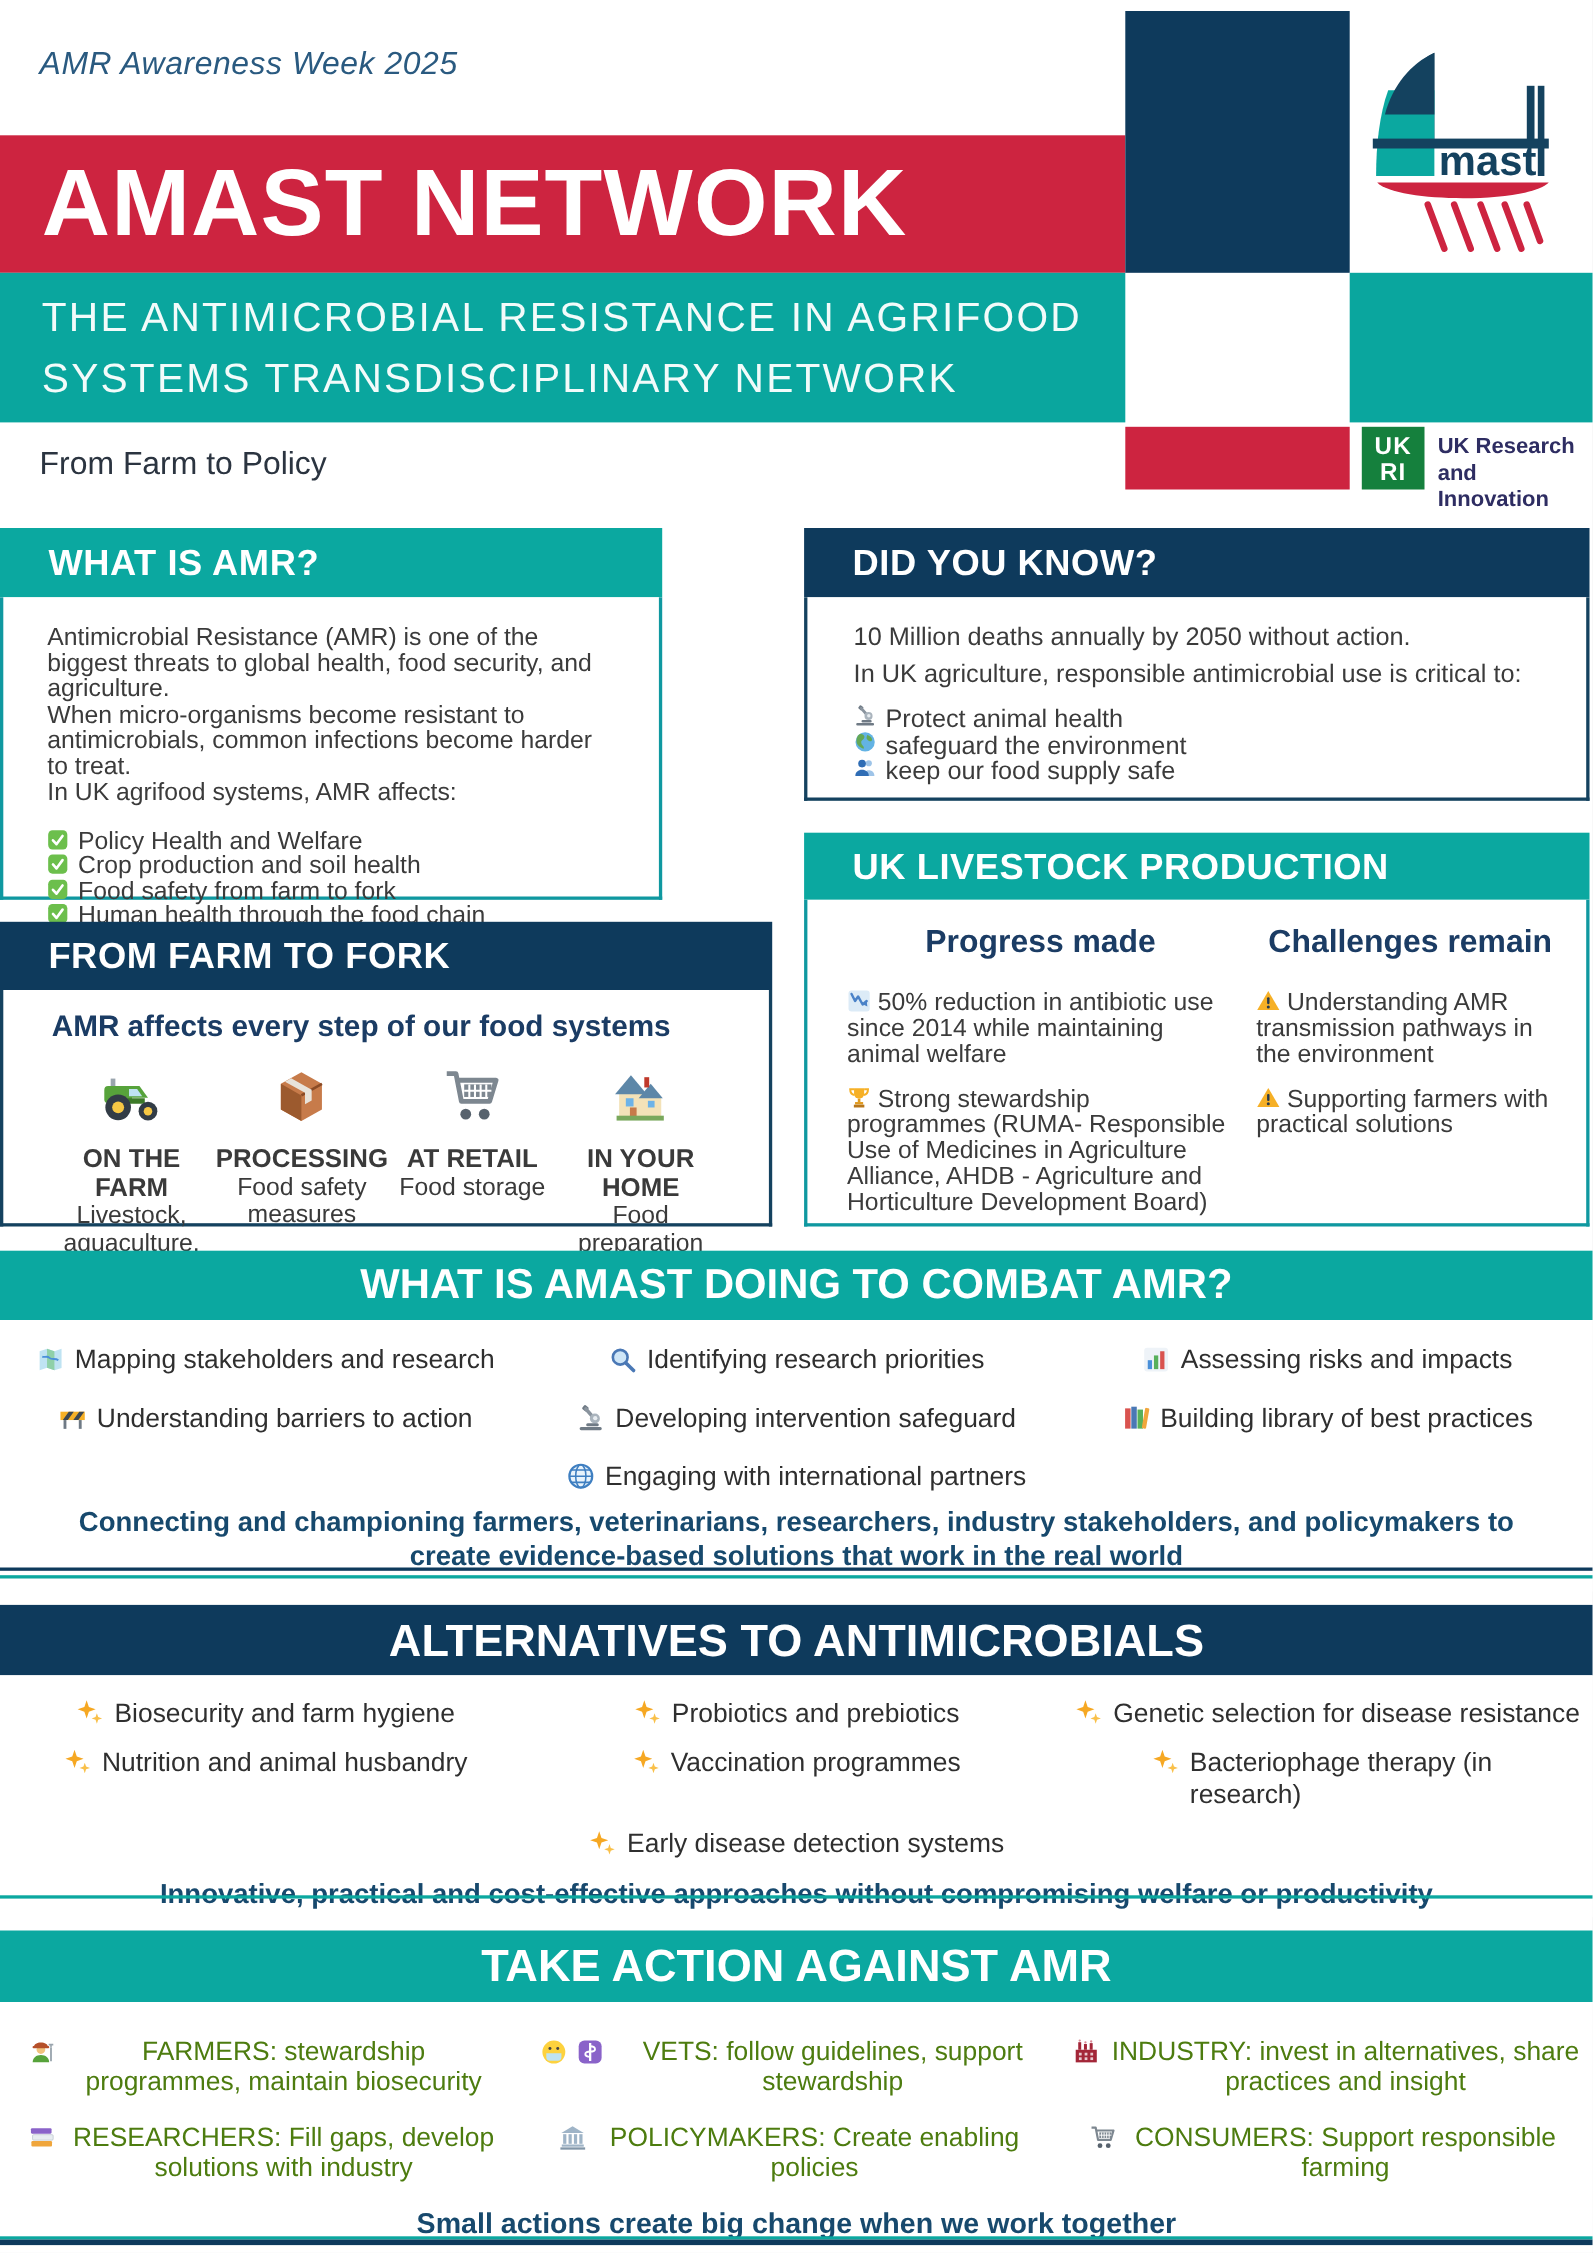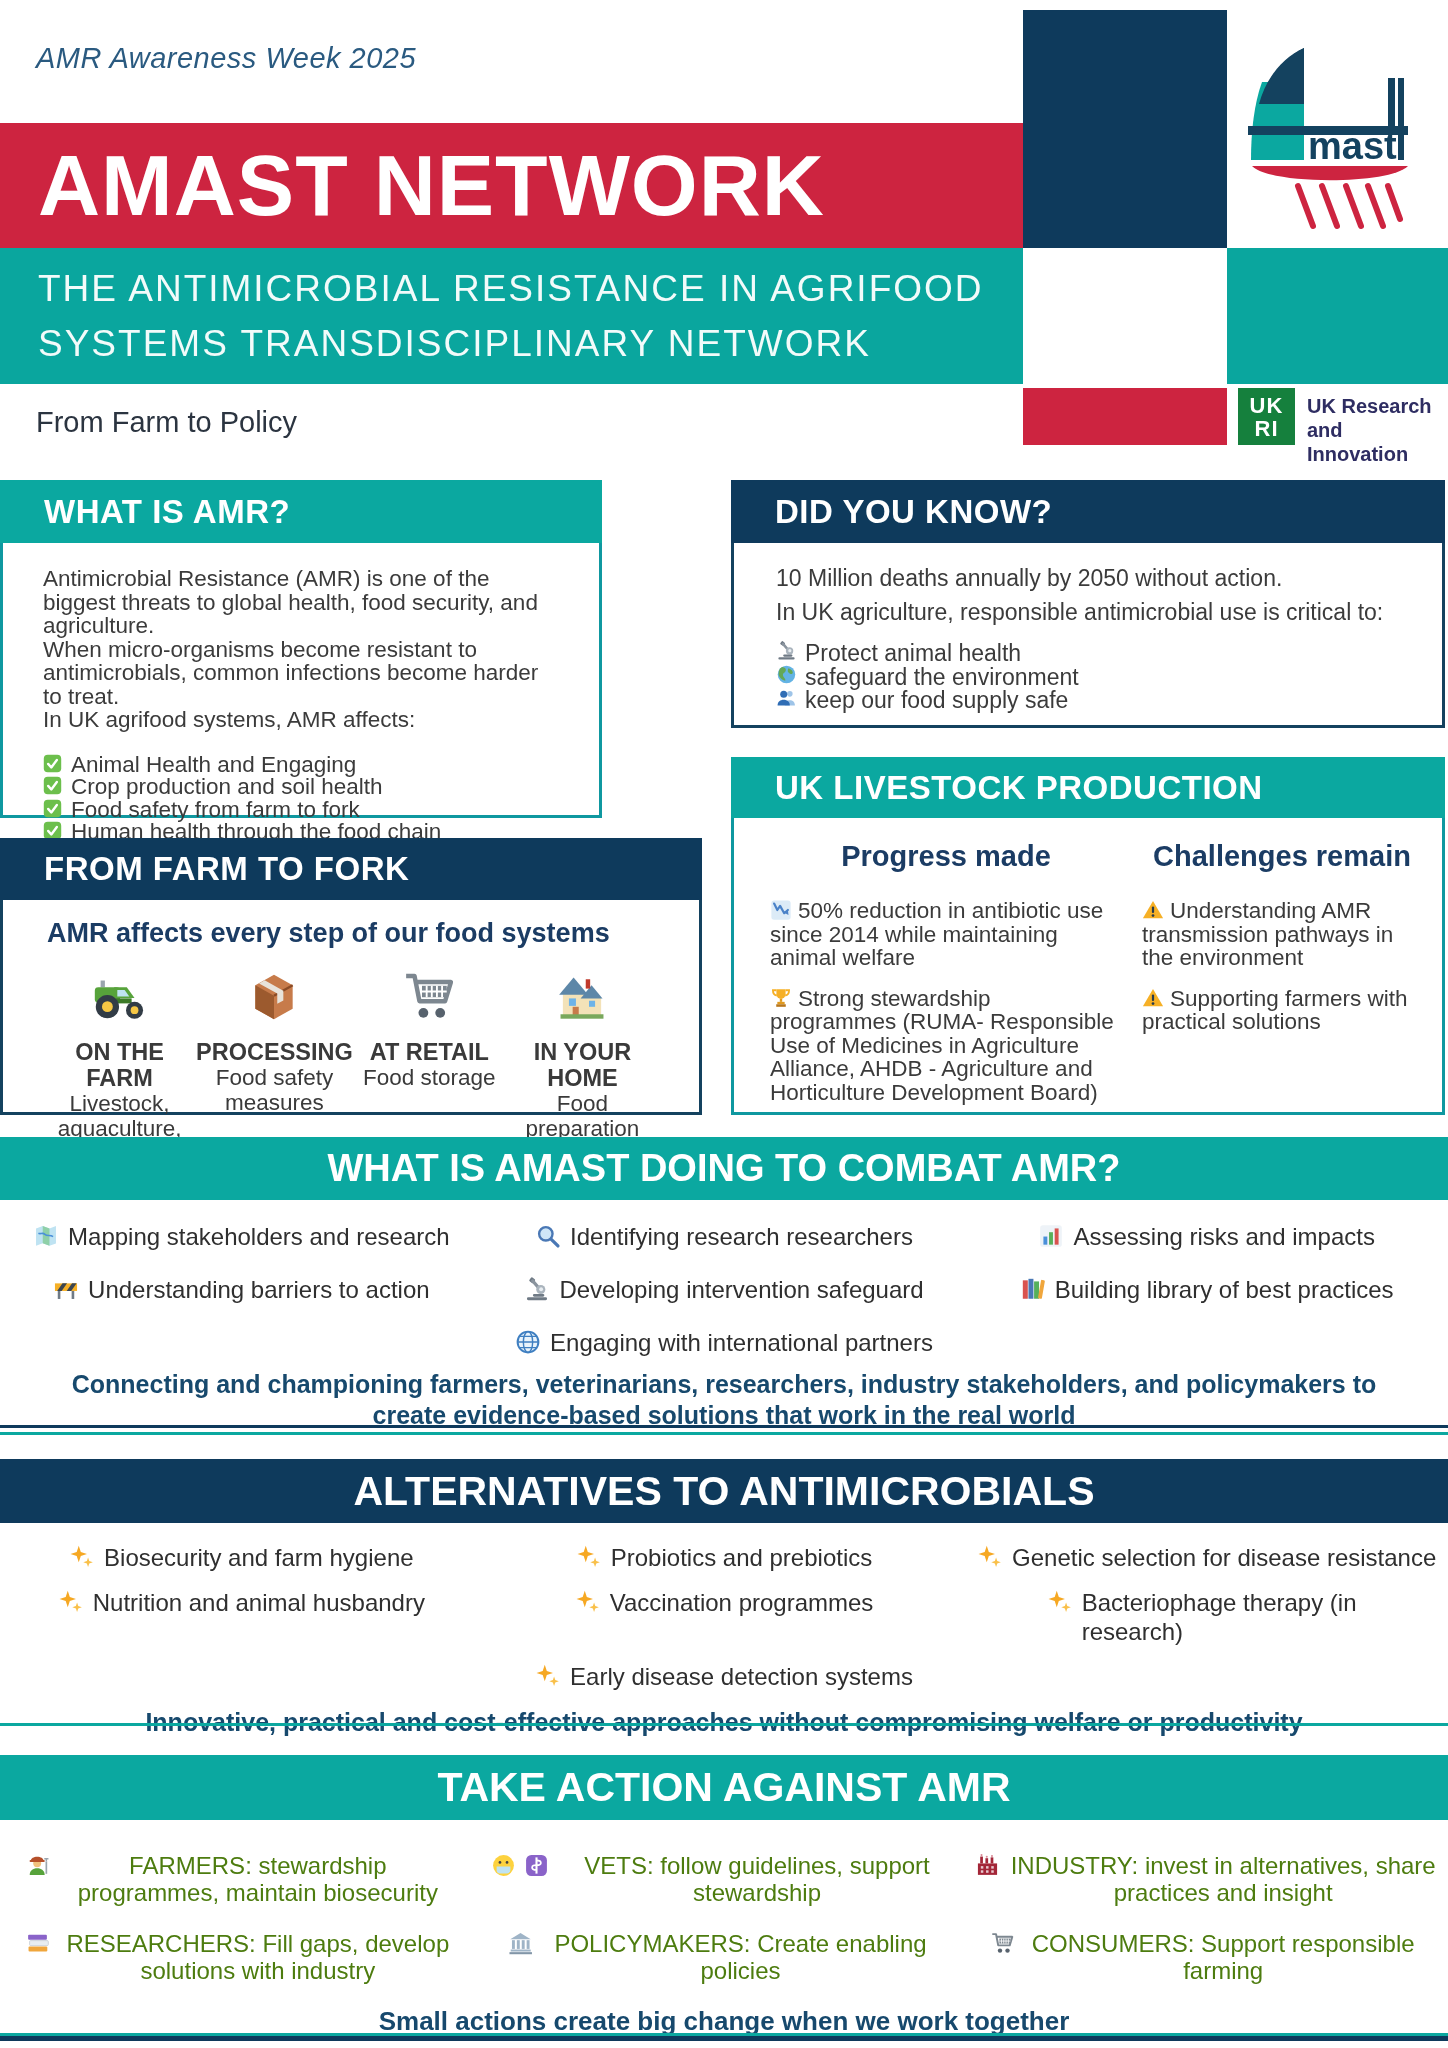--- a/index.html
+++ b/index.html
@@ -159,21 +159,21 @@
       <p>When micro-organisms become resistant to antimicrobials, common infections become harder to treat.</p>
       <p class="wia-intro">In UK agrifood systems, AMR affects:</p>
       <div class="wia-list">
         <div class="wia-li">
           <span class="ic">
               <svg viewBox="0 0 24 24">
                 <rect x="1" y="1" width="22" height="22" rx="5" fill="#6cbf4c"></rect>
                 <path d="M6.5 12.5l4 4.5 7-9.5" stroke="#fff" stroke-width="3" fill="none" stroke-linecap="round" stroke-linejoin="round"></path>
               </svg>
             </span>
-          <span>Animal Health and Engaging</span>
+          <span>Policy Health and Welfare</span>
         </div>
         <div class="wia-li">
           <span class="ic">
               <svg viewBox="0 0 24 24">
                 <rect x="1" y="1" width="22" height="22" rx="5" fill="#6cbf4c"></rect>
                 <path d="M6.5 12.5l4 4.5 7-9.5" stroke="#fff" stroke-width="3" fill="none" stroke-linecap="round" stroke-linejoin="round"></path>
               </svg>
             </span>
           <span>Crop production and soil health</span>
         </div>
@@ -368,21 +368,21 @@
           </div>
         </div>
       <div class="cell">
           <div class="item">
         <span class="ic">
               <svg viewBox="0 0 24 24">
                 <circle cx="10" cy="10" r="6.2" fill="#cfe6f7" stroke="#4a78b5" stroke-width="2.2"></circle>
                 <path d="M14.8 14.8L21.2 21.2" stroke="#4a78b5" stroke-width="3" stroke-linecap="round"></path>
               </svg>
             </span>
-            <span>Identifying research researchers</span>
+            <span>Identifying research priorities</span>
           </div>
         </div>
       <div class="cell">
           <div class="item">
         <span class="ic">
               <svg viewBox="0 0 24 24">
                 <rect x="2" y="2" width="20" height="20" rx="2.5" fill="#eef3f8"></rect>
                 <rect x="5" y="12.5" width="3.6" height="7.5" fill="#4a90d9"></rect>
                 <rect x="10.2" y="8.5" width="3.6" height="11.5" fill="#57b05b"></rect>
                 <rect x="15.4" y="5" width="3.6" height="15" fill="#d9534f"></rect>

